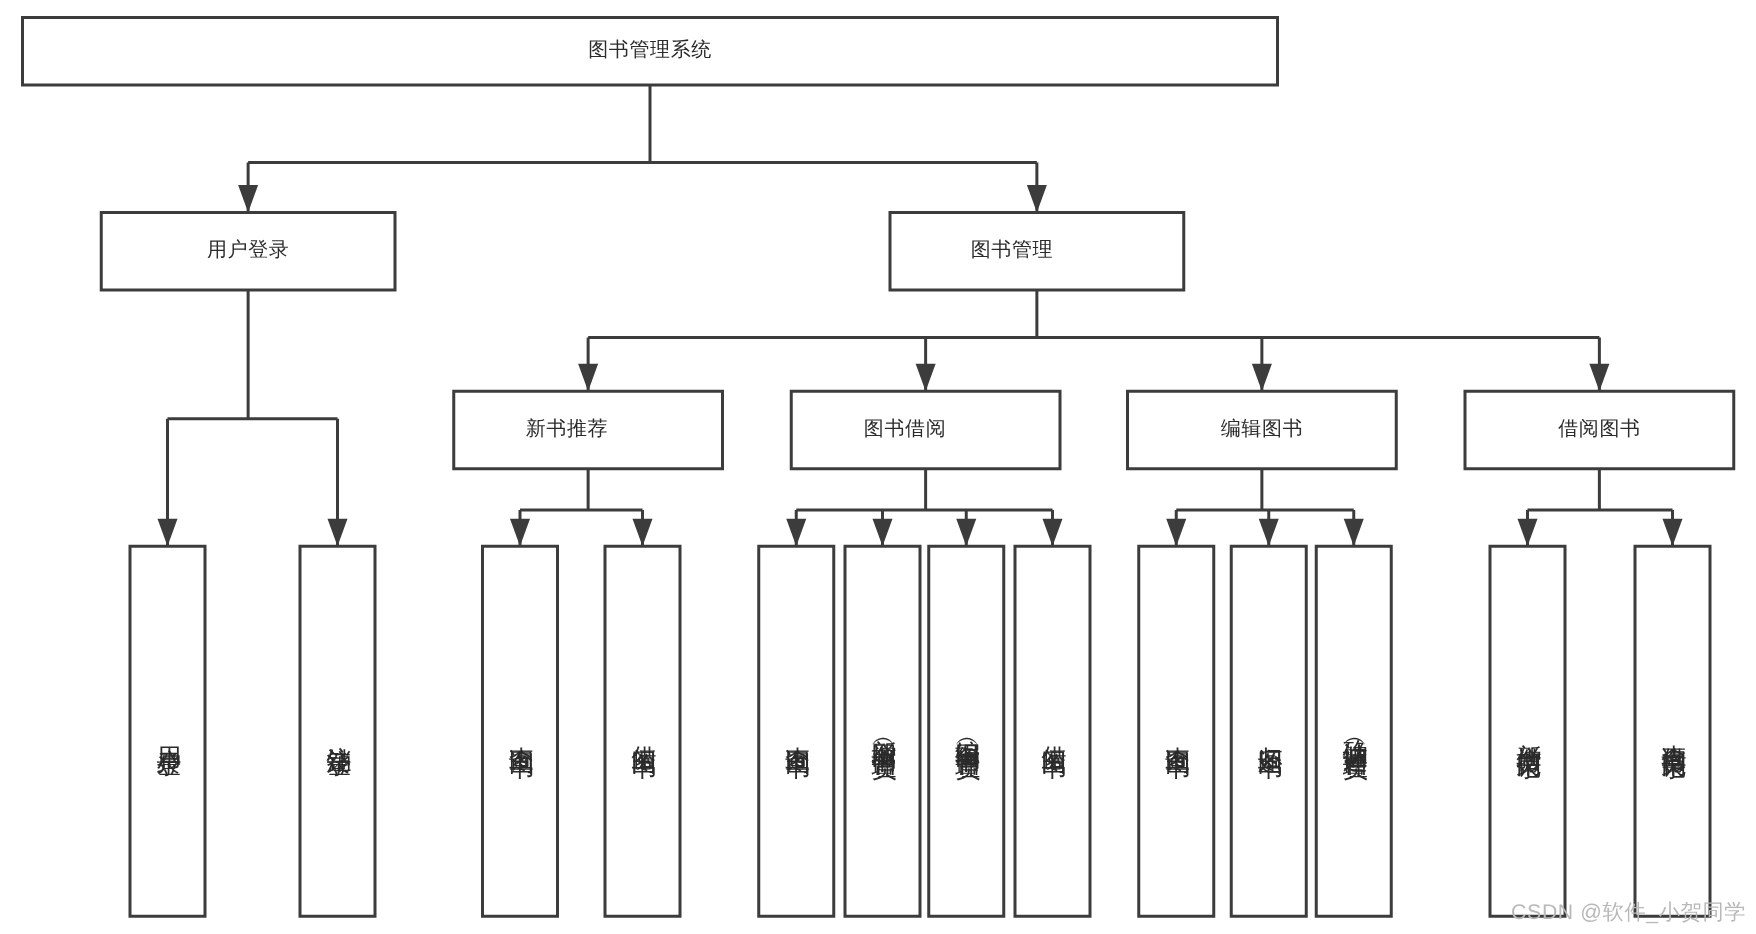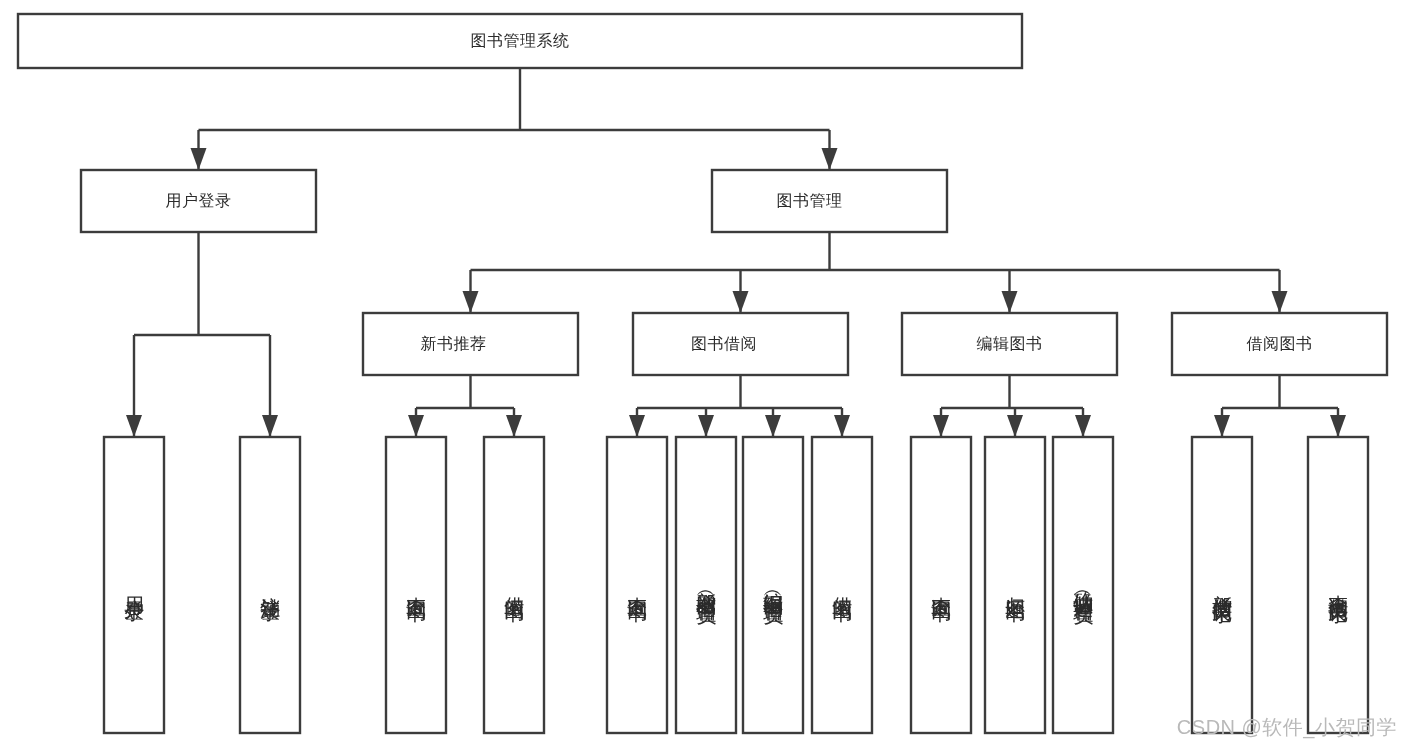--- a/index.html
+++ b/index.html
@@ -60,21 +60,21 @@
   .node-label.vertical {
     writing-mode: vertical-rl;
     text-orientation: upright;
     font-size: 20px;
     letter-spacing: 2px;
   }
   .watermark {
     position: absolute;
     right: 8px;
     bottom: 6px;
-    font-size: 20px;
+    font-size: 17px;
     color: #b9b9b9;
     letter-spacing: 0.5px;
     white-space: nowrap;
   }
 </style>
 </head>
 <body>
 
 <div id="diagram-root">
 

